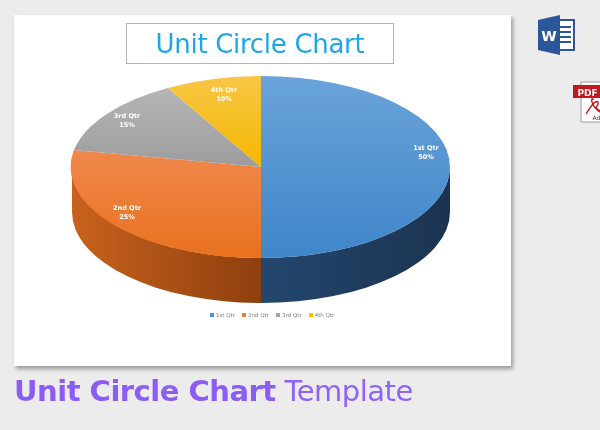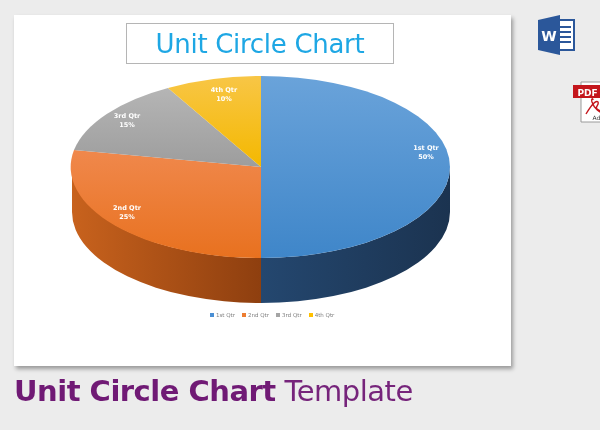--- a/index.html
+++ b/index.html
@@ -45,21 +45,21 @@
   .body-text {
     position: absolute; left: 28px; top: 309px;
     width: 440px;
     font-family: "DejaVu Sans", sans-serif;
     font-size: 7.2px; line-height: 11px;
     color: #222222;
   }
   .footer-title {
     position: absolute; left: 14px; top: 374px;
     font-family: "DejaVu Sans", sans-serif;
-    font-size: 29px; color: #701a75;
+    font-size: 29px; color: #8b5cf6;
     letter-spacing: -0.5px;
     white-space: nowrap;
   }
   .footer-title .bold { font-weight: bold; }
   .footer-title .light { font-weight: normal; opacity: 0.95; }
   .icon-word {
     position: absolute; left: 536px; top: 14px; width: 40px; height: 42px;
   }
   .icon-pdf {
     position: absolute; left: 536px; top: 78px; width: 40px; height: 46px; margin-left: 36px;

